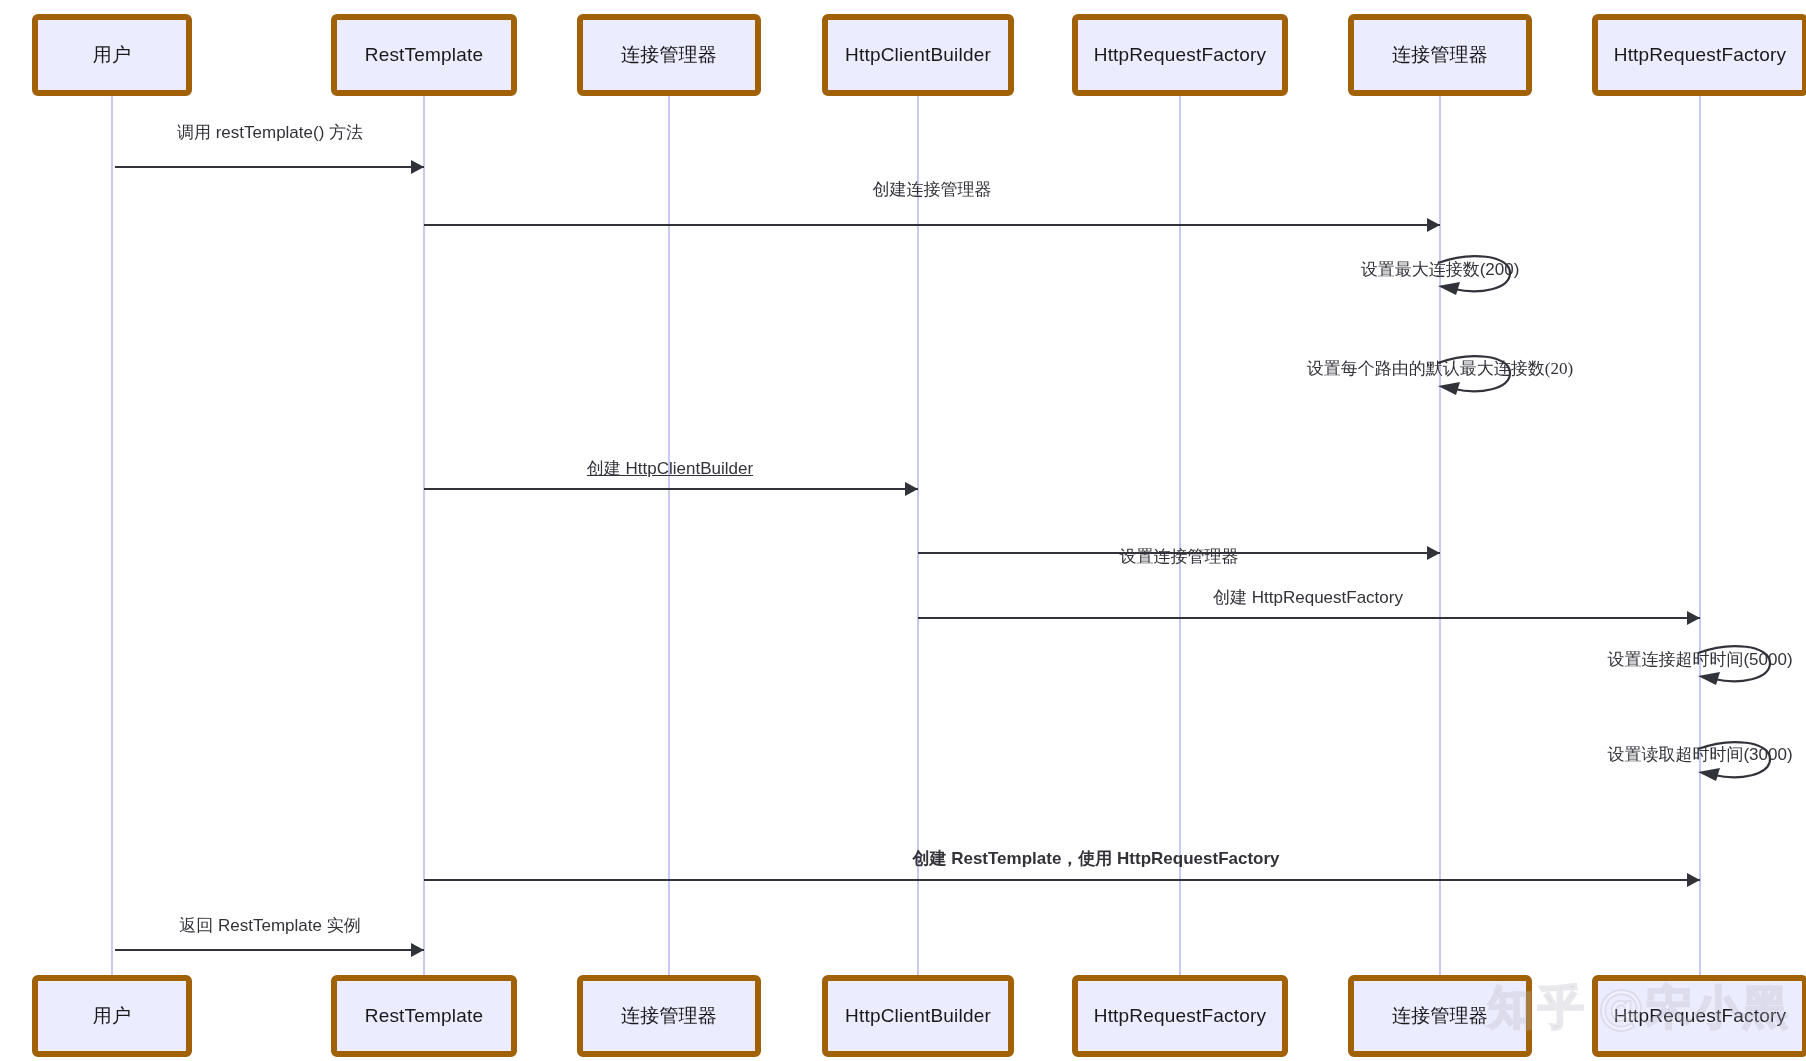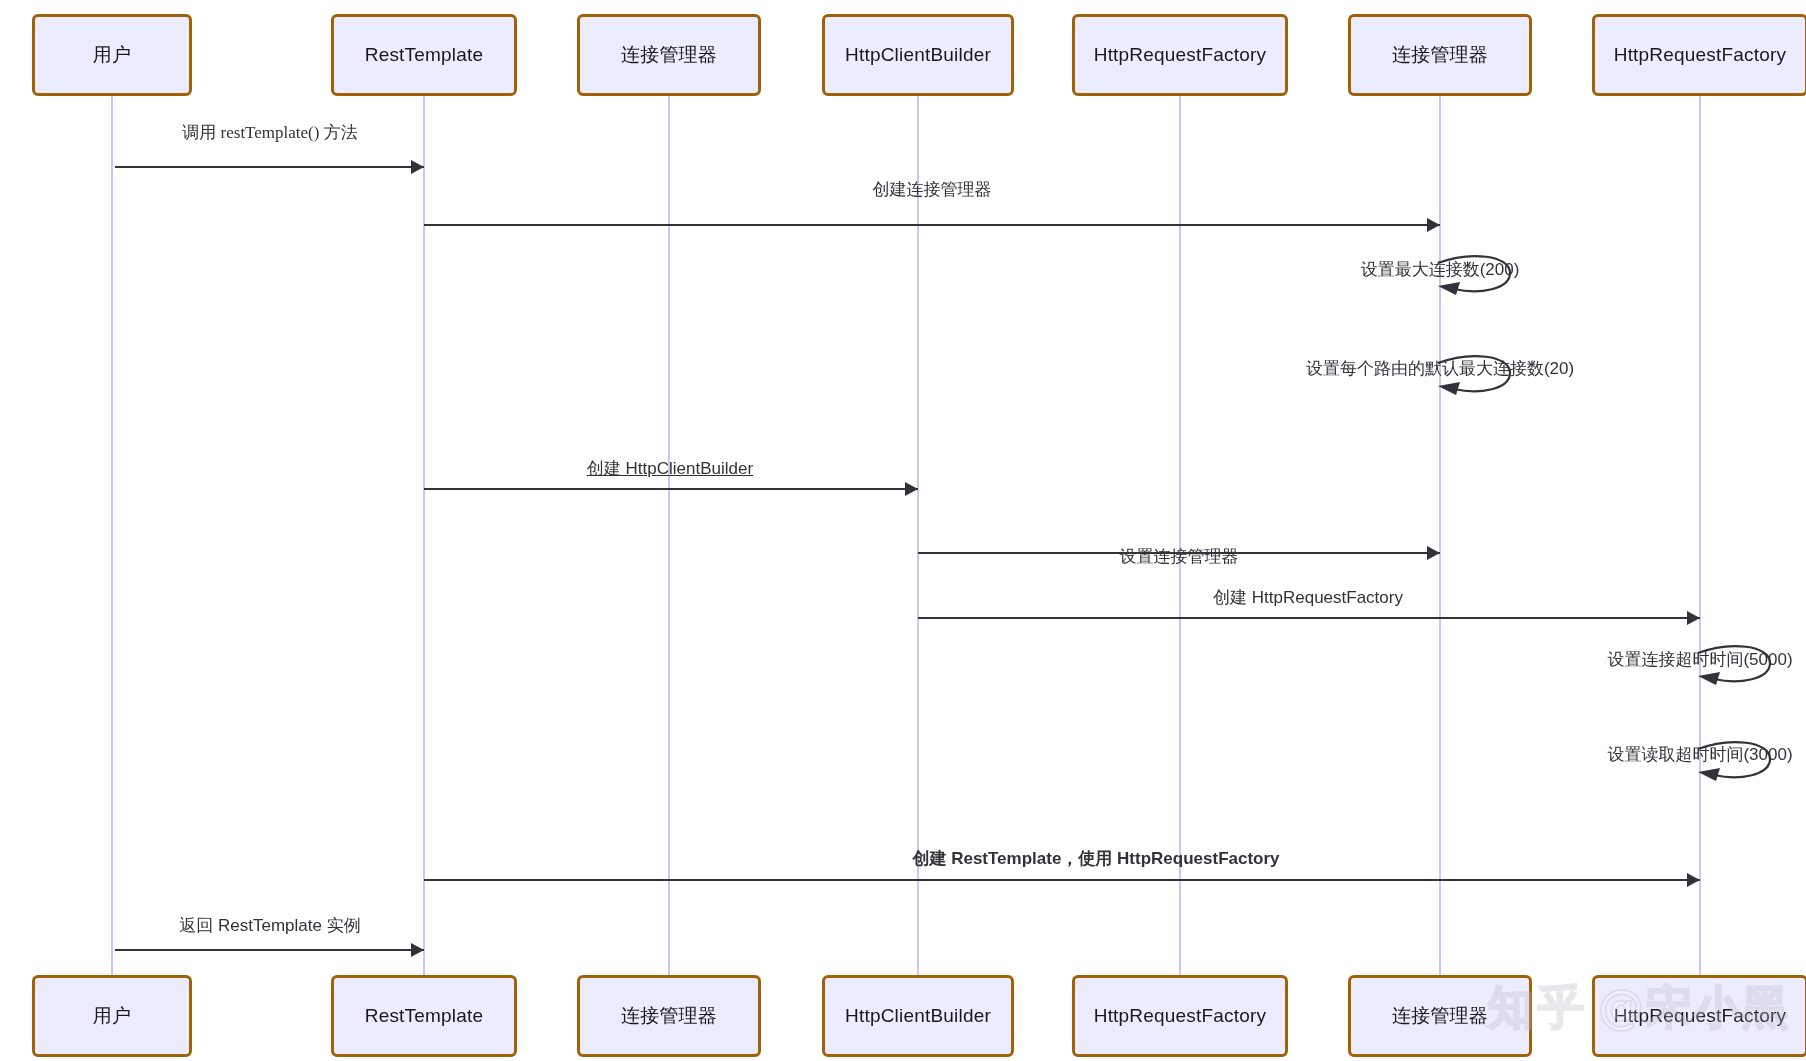--- a/index.html
+++ b/index.html
@@ -21,21 +21,21 @@
     inset: 0;
     width: 1806px;
     height: 1061px;
   }
 
   
   .actor-box {
     position: absolute;
     box-sizing: border-box;
     background: #ECECFF;
-    border: 3px solid #a16207;
+    border: 6px solid #a16207;
     border-radius: 6px;
     display: flex;
     align-items: center;
     justify-content: center;
     color: #19191c;
     font-size: 19px;
     letter-spacing: 0.2px;
     white-space: nowrap;
     user-select: none;
   }
@@ -140,32 +140,32 @@
       </div>
       <div class="actor-box cjk" style="left: 1348px; top: 14px; width: 184px; height: 82px;">
         <span>连接管理器</span>
       </div>
       <div class="actor-box" style="left: 1592px; top: 14px; width: 216px; height: 82px;">
         <span>HttpRequestFactory</span>
       </div>
     </div>
 
   <div id="messages">
-      <div class="msg-label" style="left: 270px; top: 121px; font-family: Liberation Serif, serif;">调用 restTemplate() 方法</div>
+      <div class="msg-label" style="left: 270px; top: 121px;">调用 restTemplate() 方法</div>
       <div class="msg-line" style="left: 115px; top: 166px; width: 309px;"></div>
       <div class="arrow-head" style="top: 160px; left: 411px;"></div>
       <div class="msg-label" style="left: 932px; top: 178px;">创建连接管理器</div>
       <div class="msg-line" style="left: 424px; top: 224px; width: 1016px;"></div>
       <div class="arrow-head" style="top: 218px; left: 1427px;"></div>
       <div class="msg-label" style="left: 1440px; top: 258px;">设置最大连接数(200)</div>
       <svg class="self-loop" width="96" height="52" style="left: 1436px; top: 253px;">
         <path d="M 2 10 C 34 -2, 74 2, 74 20 C 74 36, 44 42, 18 36" fill="none" stroke="#32323A" stroke-width="2.2"></path>
         <polygon points="2,33 24,29 20,42" fill="#32323A"></polygon>
       </svg>
-      <div class="msg-label" style="left: 1440px; top: 357px;">设置每个路由的默认最大连接数(20)</div>
+      <div class="msg-label" style="left: 1440px; top: 357px; font-family: Liberation Serif, serif;">设置每个路由的默认最大连接数(20)</div>
       <svg class="self-loop" width="96" height="52" style="left: 1436px; top: 353px;">
         <path d="M 2 10 C 34 -2, 74 2, 74 20 C 74 36, 44 42, 18 36" fill="none" stroke="#32323A" stroke-width="2.2"></path>
         <polygon points="2,33 24,29 20,42" fill="#32323A"></polygon>
       </svg>
       <div class="msg-label" style="left: 670px; top: 457px; text-decoration: underline;">创建 HttpClientBuilder</div>
       <div class="msg-line" style="left: 424px; top: 488px; width: 494px;"></div>
       <div class="arrow-head" style="top: 482px; left: 905px;"></div>
       <div class="msg-label" style="left: 1179px; top: 521px; margin-top: 24px;">设置连接管理器</div>
       <div class="msg-line" style="left: 918px; top: 552px; width: 522px;"></div>
       <div class="arrow-head" style="top: 546px; left: 1427px;"></div>

